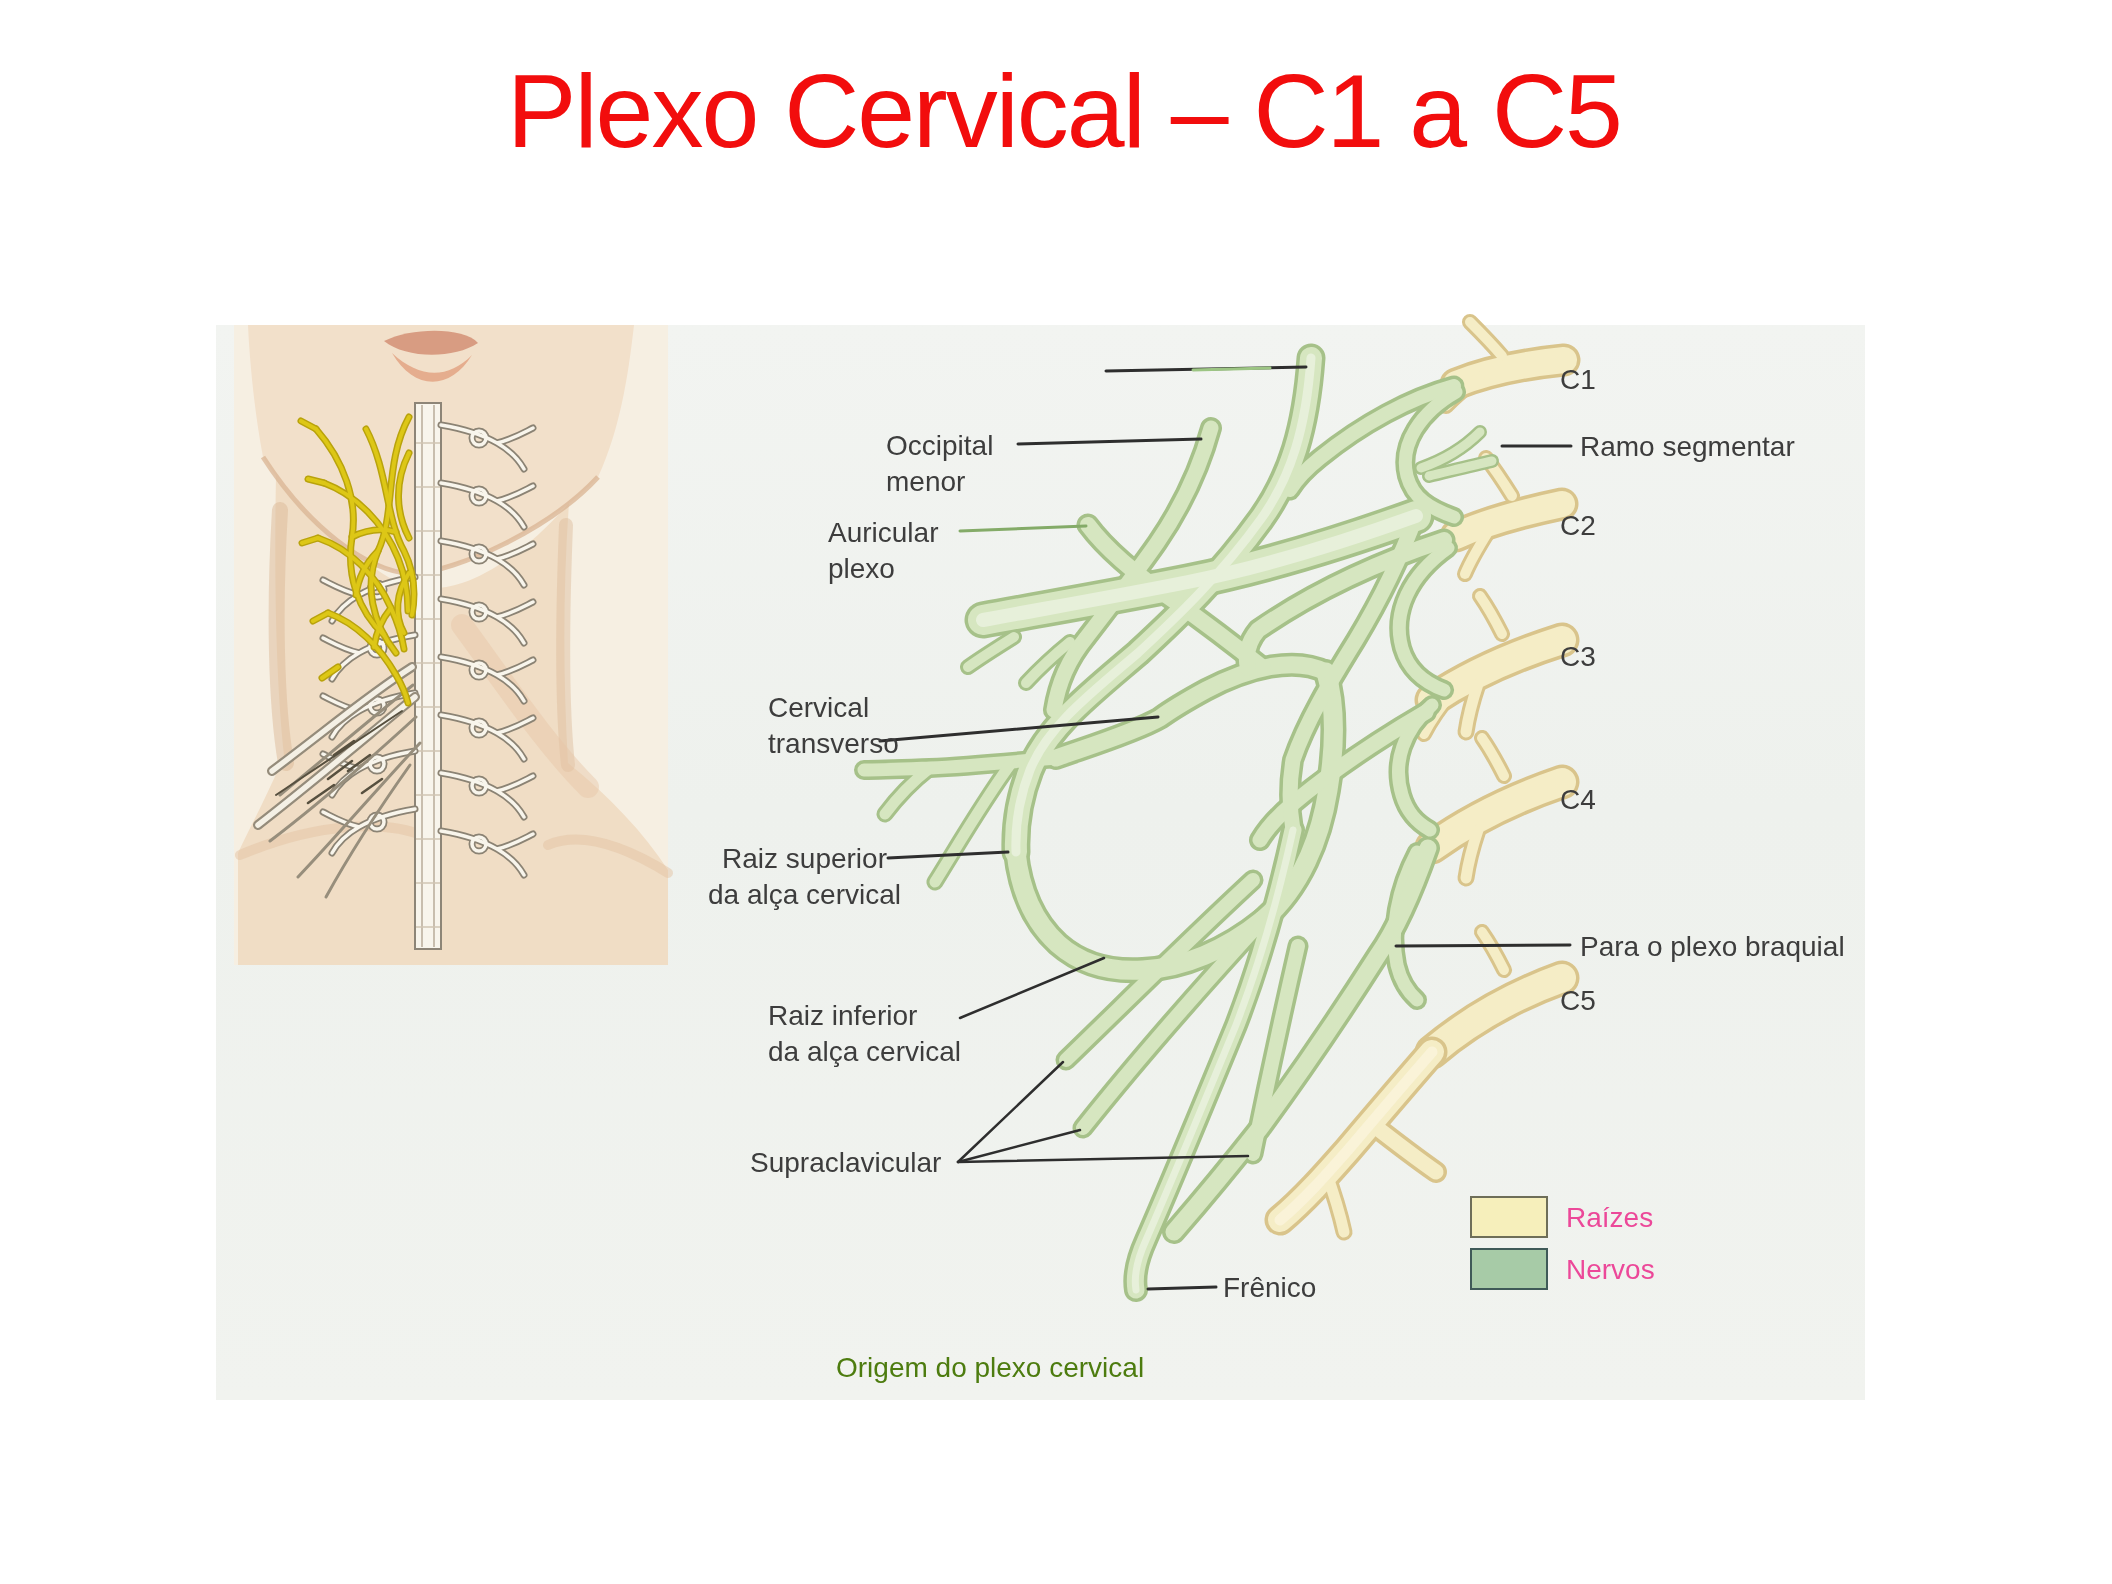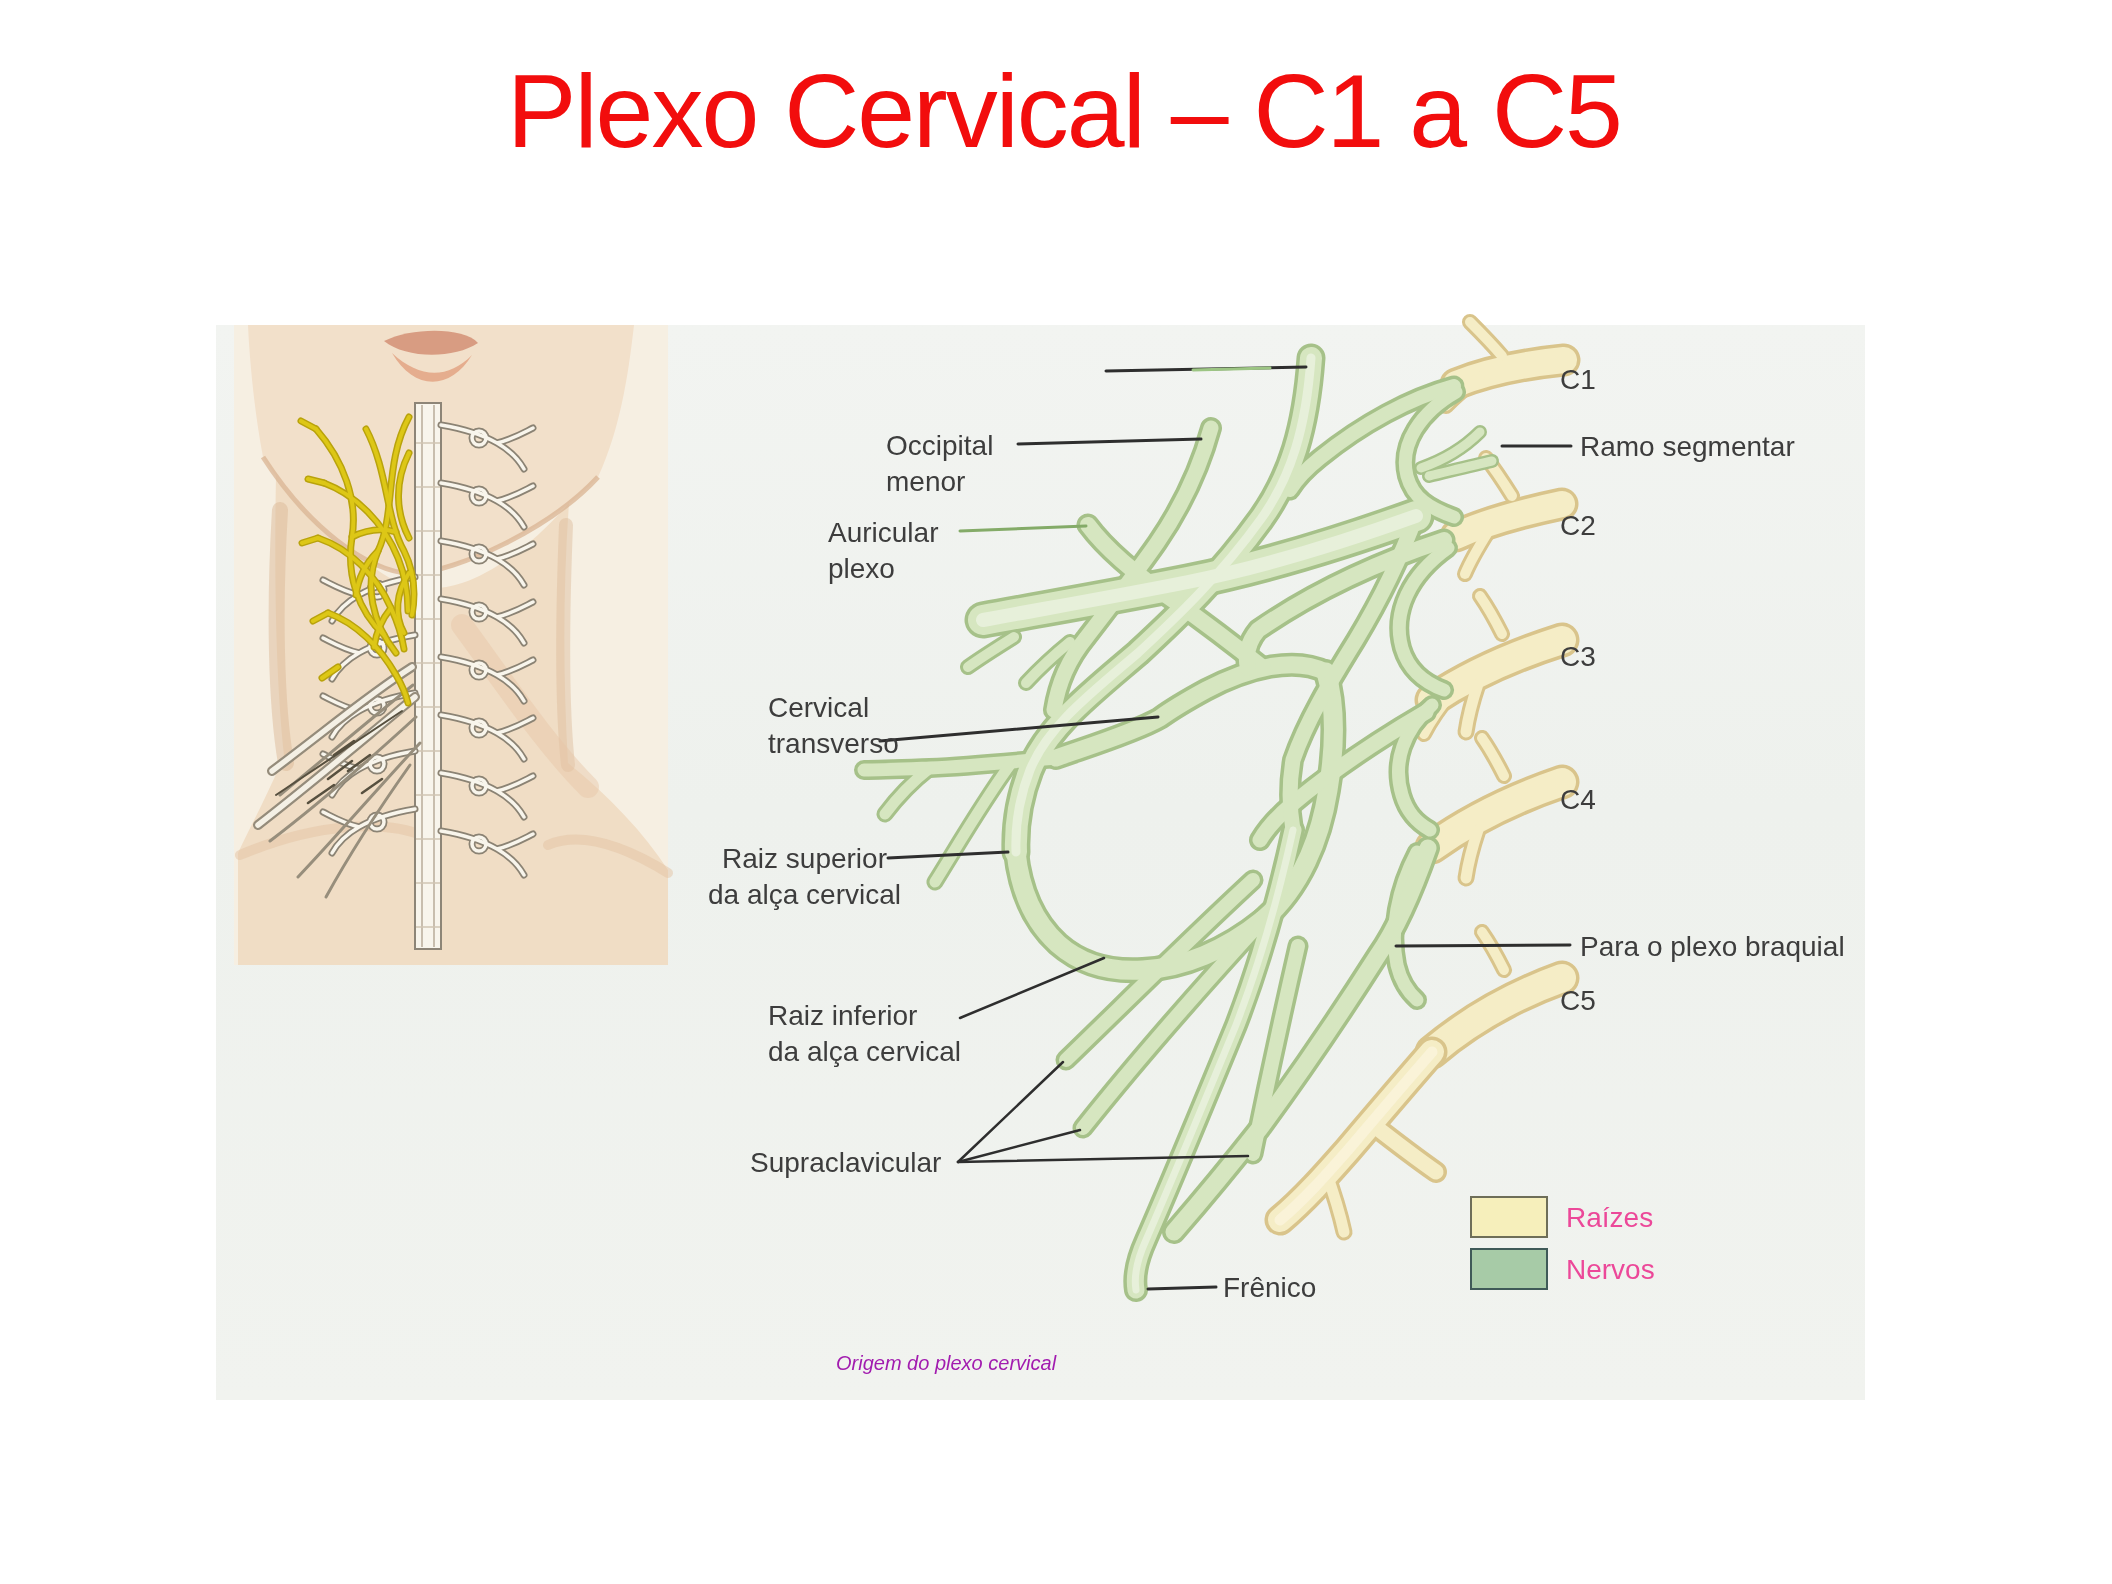--- a/index.html
+++ b/index.html
@@ -16,21 +16,21 @@
   .figure-bg{
     position:absolute;left:208px;top:325px;width:1649px;height:1075px;
     background:linear-gradient(180deg,#f2f4f1 0%,#eef1ed 45%,#f1f3ef 100%);
   }
   .art{position:absolute;left:0;top:0;width:2112px;height:1584px;z-index:2;}
   .lbl{
     position:absolute;z-index:3;font-size:28px;line-height:36px;color:#3d3d3d;
     white-space:nowrap;
   }
   .lbl.right{}
-  .caption{position:absolute;z-index:3;font-size:20px;color:#a21caf;white-space:nowrap;font-style:italic;}
+  .caption{position:absolute;z-index:3;font-size:28px;color:#4d7c0f;white-space:nowrap;}
   .legend-swatch{
     position:absolute;z-index:3;width:78px;height:42px;box-sizing:border-box;
   }
   .legend-swatch.raizes{border:2px solid #6e6e58;}
   .legend-swatch.nervos{border:2px solid #3f5a58;}
   .legend-label{position:absolute;z-index:3;font-size:28px;color:#ec4899;white-space:nowrap;}
 </style>
 </head>
 <body>
 

